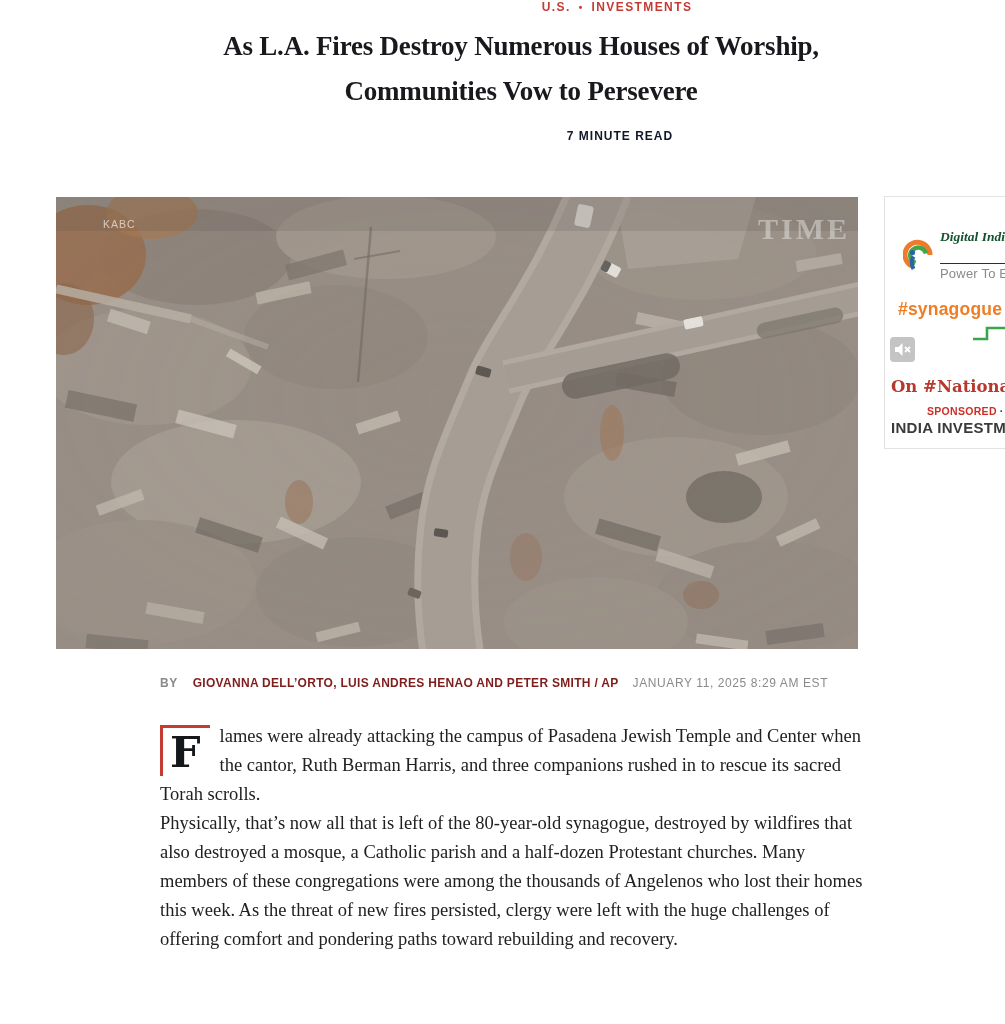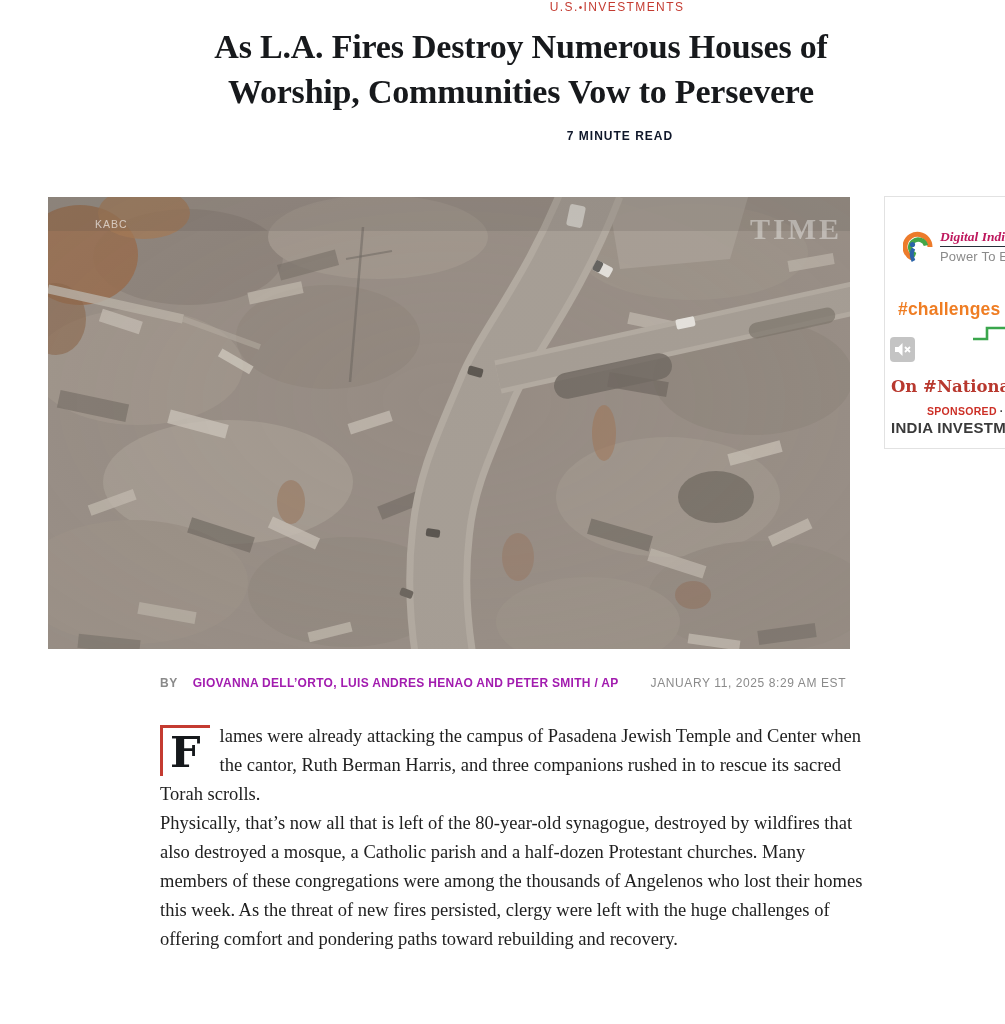--- a/index.html
+++ b/index.html
@@ -4,52 +4,52 @@
 <style>
   * { margin:0; padding:0; box-sizing:border-box; }
   html,body { background:#ffffff; }
   .page {
     position:relative; width:1005px; height:1024px; overflow:hidden;
     background:#ffffff; font-family:"Liberation Sans", sans-serif;
   }
   
   .eyebrow {
     position:absolute; top:0px; left:617px; transform:translateX(-50%);
-    display:flex; align-items:center; white-space:nowrap;
-    font-size:12px; font-weight:normal; letter-spacing:1.4px; color:#c43b31;
+    display:flex; align-items:center; gap:8px; white-space:nowrap;
+    font-size:12px; font-weight:bold; letter-spacing:1.4px; color:#c43b31;
   }
   .eyebrow a { color:#c43b31; text-decoration:none; cursor:pointer; }
   .eyebrow .dot { font-size:10px; }
   
   .headline {
     position:absolute; top:24px; left:156px; width:730px;
     text-align:center; color:#17191c;
     font-family:"Liberation Serif", serif; font-weight:bold;
-    font-size:34px; line-height:45px; letter-spacing:-0.2px;
+    font-size:27px; line-height:45px; letter-spacing:-0.2px;
   }
   .read-time {
     position:absolute; top:129px; left:620px; transform:translateX(-50%);
     font-size:12px; font-weight:bold; letter-spacing:1px; color:#0f172a; white-space:nowrap;
   }
   
   .hero {
-    position:absolute; top:197px; left:48px; width:802px; height:452px;
+    position:absolute; top:197px; left:56px; width:802px; height:452px;
     overflow:hidden; background:#8b8078; cursor:pointer;
   }
   
   .ad {
     position:absolute; top:196px; left:884px; width:240px; height:253px;
     background:#ffffff; border:1px solid #e2e2e2;
   }
   .ad-logo { position:absolute; top:30px; left:18px; display:flex; align-items:center; }
   .ad-logo-texts { margin-left:5px; }
   .ad-logo-title {
     font-family:"Liberation Serif", serif; font-style:italic; font-weight:bold;
-    font-size:13.5px; color:#be185d; border-bottom:1.5px solid #26303a;
-    display:inline-block; padding-bottom:1px; white-space:nowrap;
+    font-size:13.5px; color:#14532d; border-bottom:1.5px solid #26303a;
+    display:inline-block; padding-bottom:18px; white-space:nowrap;
   }
   .ad-logo-tagline { font-size:13px; color:#8a8a8a; letter-spacing:0.2px; margin-top:2px; white-space:nowrap; }
   .ad-hashtag {
     position:absolute; top:102px; left:13px; font-size:17.5px; font-weight:bold;
     color:#ef7d23; letter-spacing:0.2px; white-space:nowrap;
   }
   .ad-step { position:absolute; top:124px; left:86px; }
   .ad-mute {
     position:absolute; top:140px; left:5px; width:25px; height:25px;
     background:rgba(186,186,186,0.85); border-radius:4px; border:none;
@@ -61,22 +61,22 @@
     cursor:pointer;
   }
   .ad-sponsor { position:absolute; top:208px; left:6px; font-size:10.5px; font-weight:bold; letter-spacing:0.3px; white-space:nowrap; }
   .ad-sponsor .sp { color:#cc2f26;margin-left:36px; }
   .ad-sponsor .sep { color:#3a3a3a; margin:0 3px; }
   .ad-sponsor .nm { color:#3a3a3a; }
   .ad-sponsor2 { position:absolute; top:222px; left:6px; font-size:15px; font-weight:bold; letter-spacing:0.3px; color:#3a3a3a; white-space:nowrap; }
   
   .byline { position:absolute; top:676px; left:160px; width:720px; font-size:12px; white-space:nowrap; }
   .byline .by { color:#8a8a8a; font-weight:bold; letter-spacing:0.5px; margin-right:15px; }
-  .byline .authors { color:#a21caf; font-weight:bold; letter-spacing:0.3px; text-decoration:none; cursor:pointer; }
-  .byline .date { color:#8a8a8a; letter-spacing:0.6px; margin-left:32px;text-align:right; }
+  .byline .authors { color:#7f1d1d; font-weight:bold; letter-spacing:0.3px; text-decoration:none; cursor:pointer; }
+  .byline .date { color:#8a8a8a; letter-spacing:0.6px; margin-left:14px;text-align:right; }
   
   .article {
     position:absolute; top:722px; left:160px; width:703px;
     font-family:"Liberation Serif", serif; font-size:18.5px; line-height:29px; color:#212121;
   }
   .article p { margin:0; }
   .article p + p { }
   .dropcap {
     float:left;
     font-family:"DejaVu Serif", serif; font-weight:bold;
@@ -210,21 +210,21 @@
         <path d="M 12.5 27 A 8 8 0 1 1 23 17.5" stroke="#44a648" stroke-width="4.5" fill="none"></path>
         <path d="M 10.5 33 Q 7 26 10.5 20.5" stroke="#2b63a8" stroke-width="4" fill="none"></path>
         <circle cx="9.5" cy="16.5" r="2.6" fill="#2b63a8"></circle>
       </svg>
       <div class="ad-logo-texts">
         <span class="ad-logo-title">Digital Indi</span>
         <div class="ad-logo-tagline">Power To Empow</div>
       </div>
     </div>
 
-    <div class="ad-hashtag">#challenges</div>
+    <div class="ad-hashtag">#synagogue</div>
     <svg class="ad-step" width="48" height="22" viewBox="0 0 48 22">
       <path d="M 2 18 L 16 18 L 16 7 L 46 7" stroke="#3aa64c" stroke-width="2.6" fill="none"></path>
     </svg>
 
     <button class="ad-mute">
       <svg width="17" height="15" viewBox="0 0 17 15">
         <polygon points="1,5 4.5,5 8.5,1 8.5,14 4.5,10 1,10" fill="#ffffff"></polygon>
         <path d="M 11 5 L 16 10 M 16 5 L 11 10" stroke="#ffffff" stroke-width="1.8"></path>
       </svg>
     </button>

